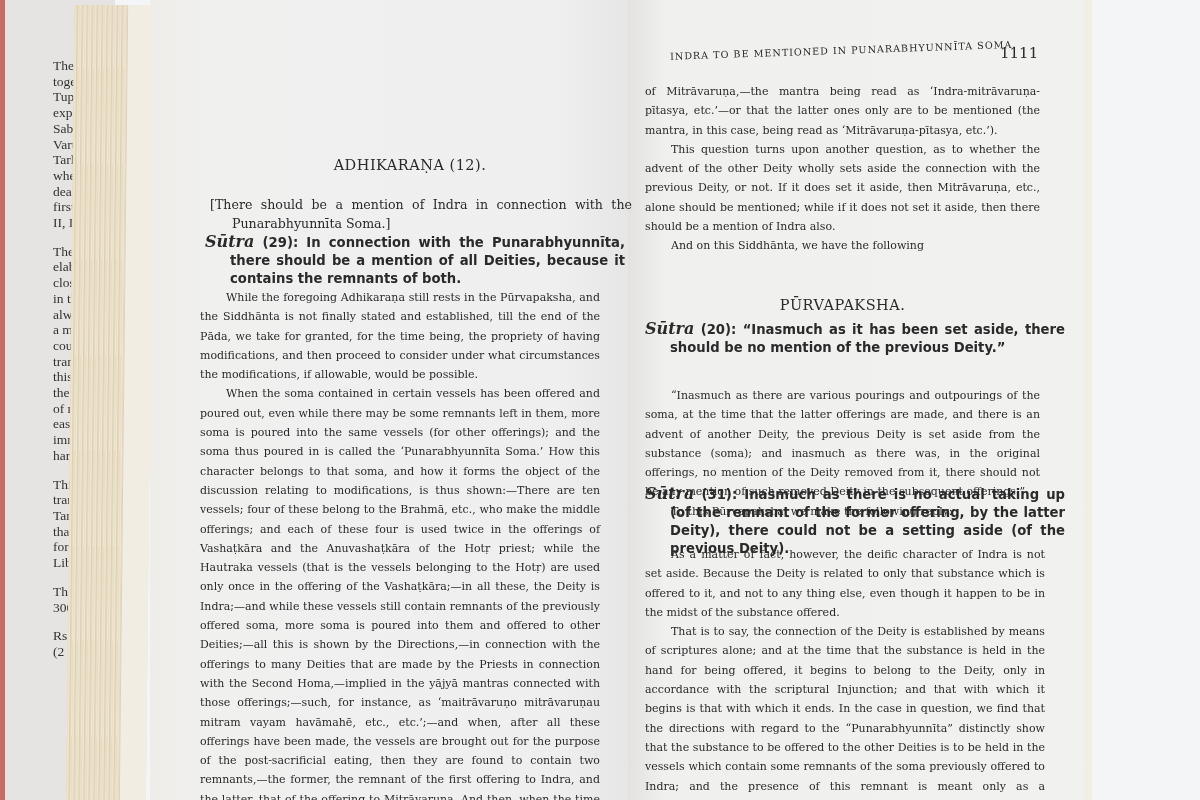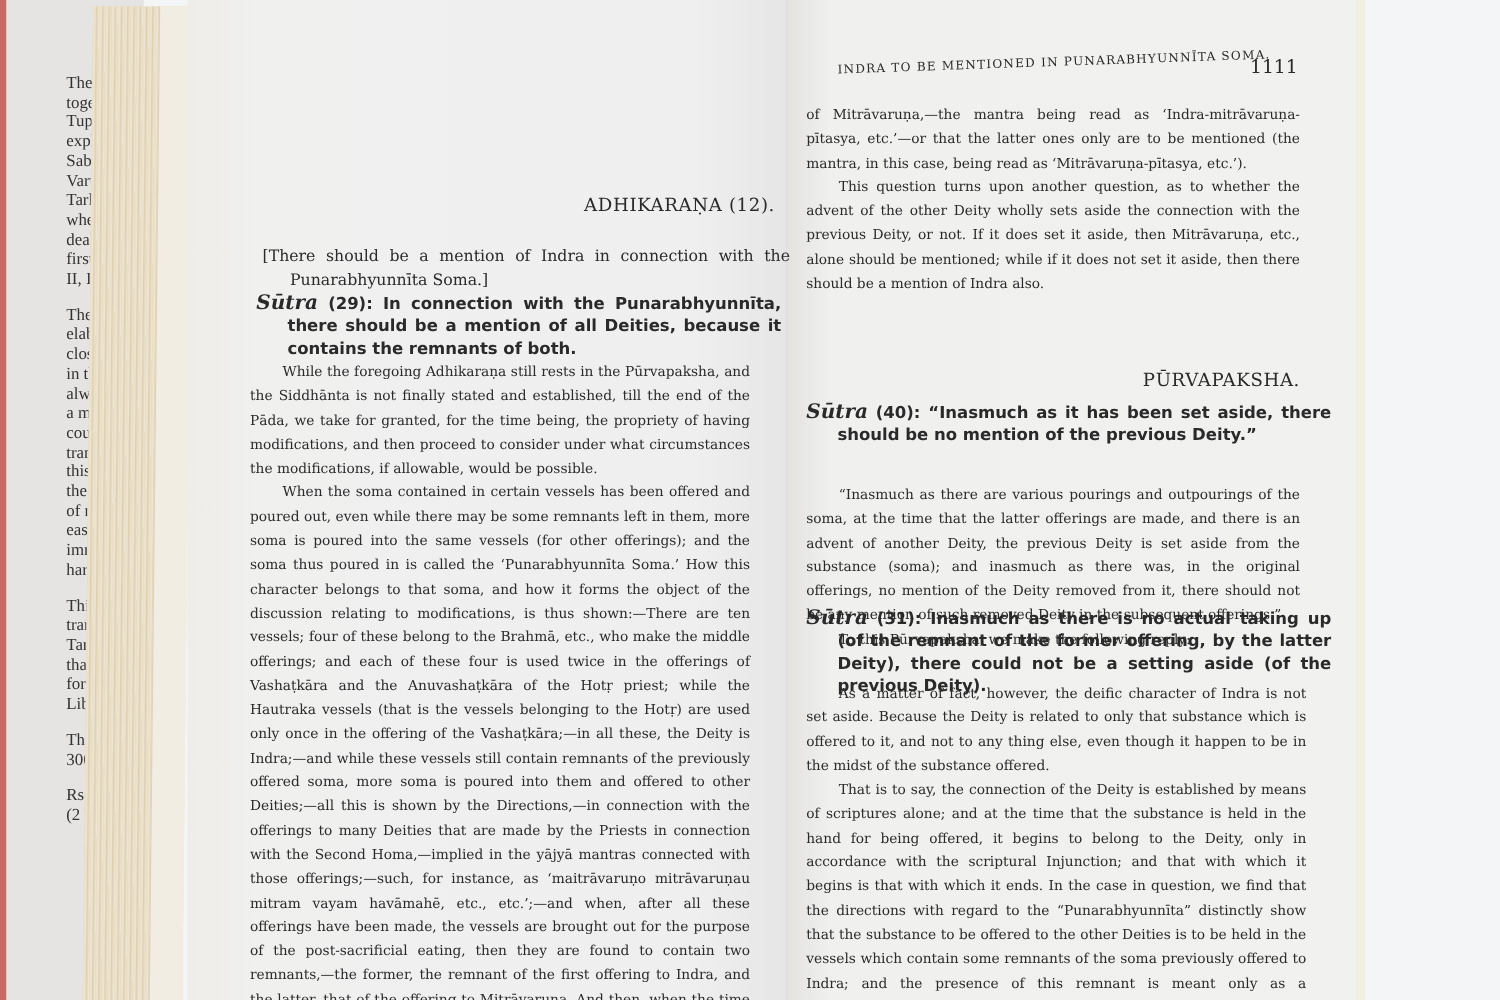--- a/index.html
+++ b/index.html
@@ -8,21 +8,21 @@
   .back-cover .blurb{position:absolute;left:48px;top:58px;width:70px;font-family:"Liberation Serif",serif;font-size:13.5px;line-height:15.7px;color:#333;white-space:nowrap;overflow:hidden;}
   .back-cover .blurb p{margin:0 0 13px 0;}
   .page-edges{position:absolute;left:70px;top:5px;width:80px;height:795px;
     background:repeating-linear-gradient(90deg,#e8dcc4 0,#efe5d0 2px,#dccfb2 3px,#efe6d2 5px);
     transform:skew(-0.6deg);}
   .page-edges::after{content:"";position:absolute;right:0;top:0;width:26px;height:100%;background:#f2ede2;border-left:1px solid #ddd2bc;}
   .left-page{position:absolute;left:150px;top:0;width:478px;height:800px;background:linear-gradient(90deg,#efede9 0%,#f0f0ef 12%,#efeff0 85%,#e6e6e6 100%);}
   .right-page{position:absolute;left:628px;top:0;width:456px;height:800px;background:linear-gradient(90deg,#e3e2df 0%,#f0f0ef 8%,#f1f1f0 100%);}
   .right-edge{position:absolute;left:1084px;top:0;width:8px;height:800px;background:#f1eee4;}
   .txt{position:absolute;font-size:11px;line-height:19.3px;text-align:justify;}
-  .h{text-align:right;font-size:14.5px;letter-spacing:0.5px;}
+  .h{text-align:center;font-size:14.5px;letter-spacing:0.5px;}
   .note{font-size:12.6px;}
   .sutra{font-family:"DejaVu Sans",sans-serif;font-weight:bold;font-size:13.2px;line-height:18px;}
   .sutra em{font-family:"DejaVu Serif",serif;font-weight:bold;font-size:16px;}
   .p{margin:0;text-indent:26px;}
   .run-head{position:absolute;left:670px;top:44px;width:390px;font-size:9.6px;letter-spacing:1px;transform:rotate(-2deg);}
   .page-num{position:absolute;left:1000px;top:44px;font-size:15px;}
 </style>
 </head>
 <body>
 
@@ -52,26 +52,27 @@
   <p class="p">While the foregoing Adhikaraṇa still rests in the Pūrvapaksha, and the Siddhānta is not finally stated and established, till the end of the Pāda, we take for granted, for the time being, the propriety of having modifications, and then proceed to consider under what circumstances the modifications, if allowable, would be possible.</p>
   <p class="p">When the soma contained in certain vessels has been offered and poured out, even while there may be some remnants left in them, more soma is poured into the same vessels (for other offerings); and the soma thus poured in is called the ‘Punarabhyunnīta Soma.’ How this character belongs to that soma, and how it forms the object of the discussion relating to modifications, is thus shown:—There are ten vessels; four of these belong to the Brahmā, etc., who make the middle offerings; and each of these four is used twice in the offerings of Vashaṭkāra and the Anuvashaṭkāra of the Hotṛ priest; while the Hautraka vessels (that is the vessels belonging to the Hotṛ) are used only once in the offering of the Vashaṭkāra;—in all these, the Deity is Indra;—and while these vessels still contain remnants of the previously offered soma, more soma is poured into them and offered to other Deities;—all this is shown by the Directions,—in connection with the offerings to many Deities that are made by the Priests in connection with the Second Homa,—implied in the yājyā mantras connected with those offerings;—such, for instance, as ‘maitrāvaruṇo mitrāvaruṇau mitram vayam havāmahē, etc., etc.’;—and when, after all these offerings have been made, the vessels are brought out for the purpose of the post-sacrificial eating, then they are found to contain two remnants,—the former, the remnant of the first offering to Indra, and the latter, that of the offering to Mitrāvaruṇa. And then, when the time comes for the mention of the Deities (in course of the mantras to be recited in connection with the eating of these remnants) there arises a doubt as to whether there should be a mention of Indra, whose connection with the vessel as its Deity has been passed over, as also</p>
 </div>
 
 <div class="run-head">INDRA TO BE MENTIONED IN PUNARABHYUNNĪTA SOMA.</div>
 <div class="page-num">1111</div>
 
 <div class="txt" style="left:645px;top:82px;width:395px;">
   <p class="p" style="text-indent:0">of Mitrāvaruṇa,—the mantra being read as ‘Indra-mitrāvaruṇa-pītasya, etc.’—or that the latter ones only are to be mentioned (the mantra, in this case, being read as ‘Mitrāvaruṇa-pītasya, etc.’).</p>
   <p class="p">This question turns upon another question, as to whether the advent of the other Deity wholly sets aside the connection with the previous Deity, or not. If it does set it aside, then Mitrāvaruṇa, etc., alone should be mentioned; while if it does not set it aside, then there should be a mention of Indra also.</p>
+  <p class="p">And on this Siddhānta, we have the following</p>
 </div>
 
 <div class="txt h" style="left:645px;top:296px;width:395px;">PŪRVAPAKSHA.</div>
 <div class="txt sutra" style="left:645px;top:320px;width:395px;padding-left:25px;text-indent:-25px;">
   <em>Sūtra</em>
-  <span>(40):</span>
+  <span>(20):</span>
   <span>“Inasmuch as it has been set aside, there should be no mention of the previous Deity.”</span>
 </div>
 <div class="txt" style="left:645px;top:358px;width:395px;margin-top:28px;">
   <p class="p">“Inasmuch as there are various pourings and outpourings of the soma, at the time that the latter offerings are made, and there is an advent of another Deity, the previous Deity is set aside from the substance (soma); and inasmuch as there was, in the original offerings, no mention of the Deity removed from it, there should not be any mention of such removed Deity in the subsequent offerings.”</p>
   <p class="p">To this Pūrvapaksha, we make the following reply:</p>
 </div>
 
 <div class="txt sutra" style="left:645px;top:485px;width:395px;padding-left:25px;text-indent:-25px;">
   <em>Sūtra</em>
   <span>(31):</span>

